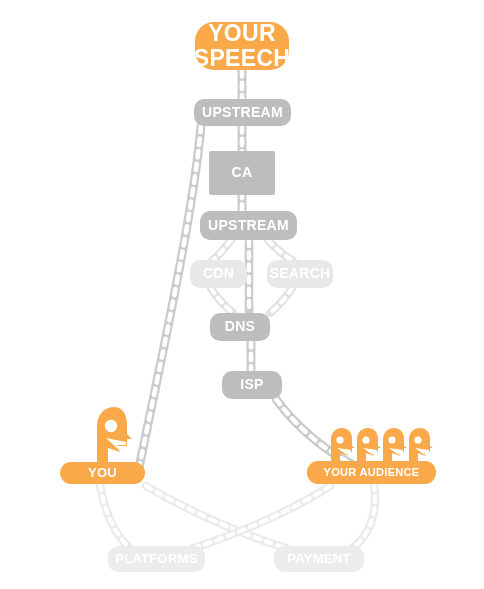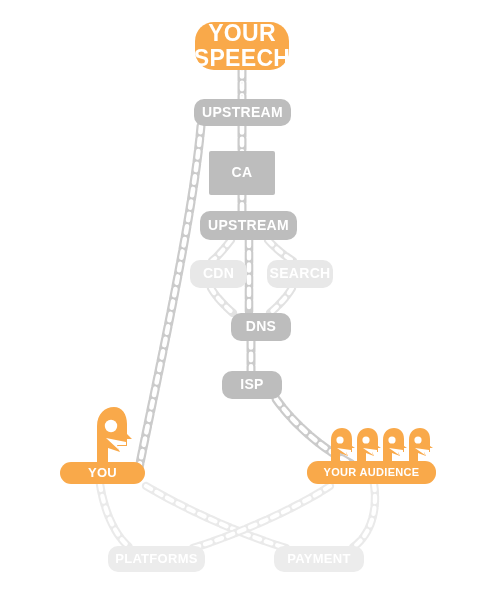--- a/index.html
+++ b/index.html
@@ -58,21 +58,21 @@
   }
   .n-cdn{
     left:190px; top:260px; width:57px; height:28px;
     border-radius:10px; font-size:14px; z-index:6;
   }
   .n-search{
     left:267px; top:260px; width:66px; height:28px;
     border-radius:10px; font-size:14px; z-index:6;
   }
   .n-dns{
-    left:231px; top:313px; width:60px; height:28px;
+    left:210px; top:313px; width:60px; height:28px;
     border-radius:10px; font-size:14px; z-index:6;
   }
   .n-isp{
     left:222px; top:371px; width:60px; height:28px;
     border-radius:10px; font-size:14px; z-index:6;
   }
   .n-you{
     left:60px; top:462px; width:85px; height:22px;
     border-radius:11px; font-size:13px; z-index:7;
   }

